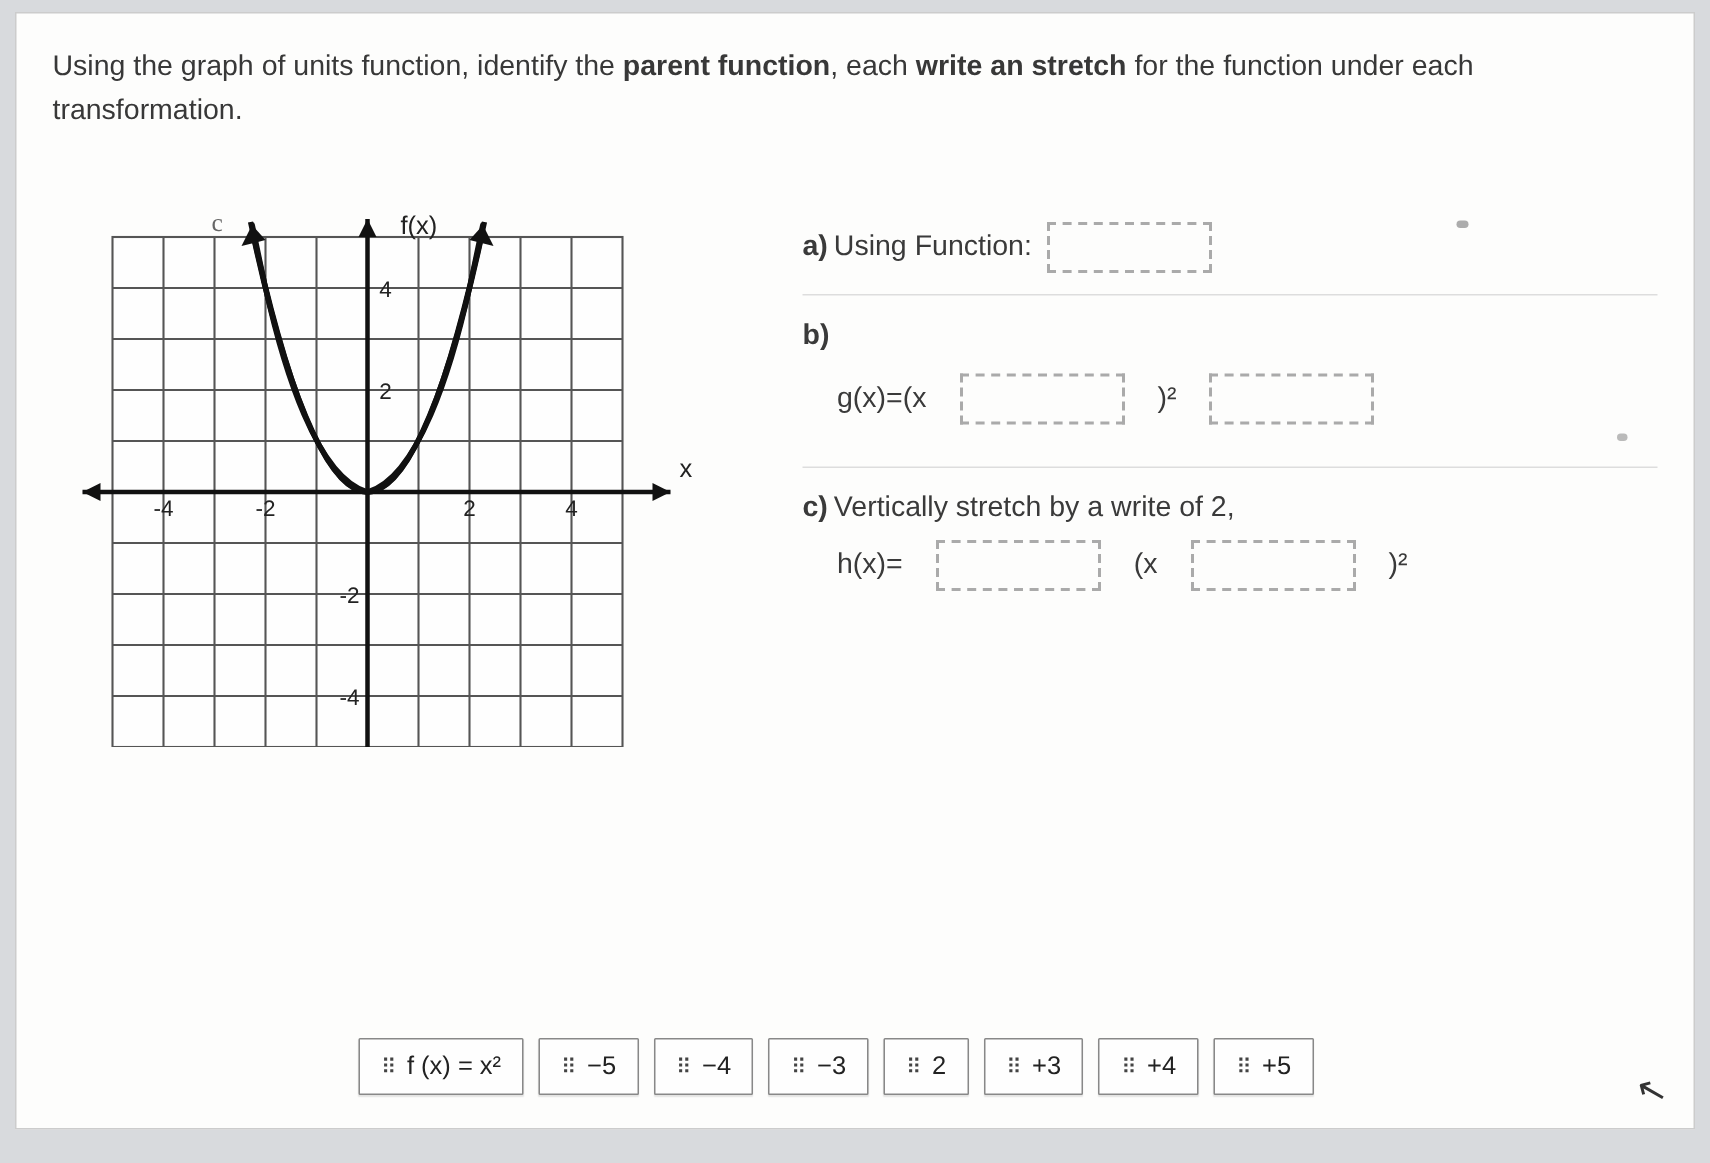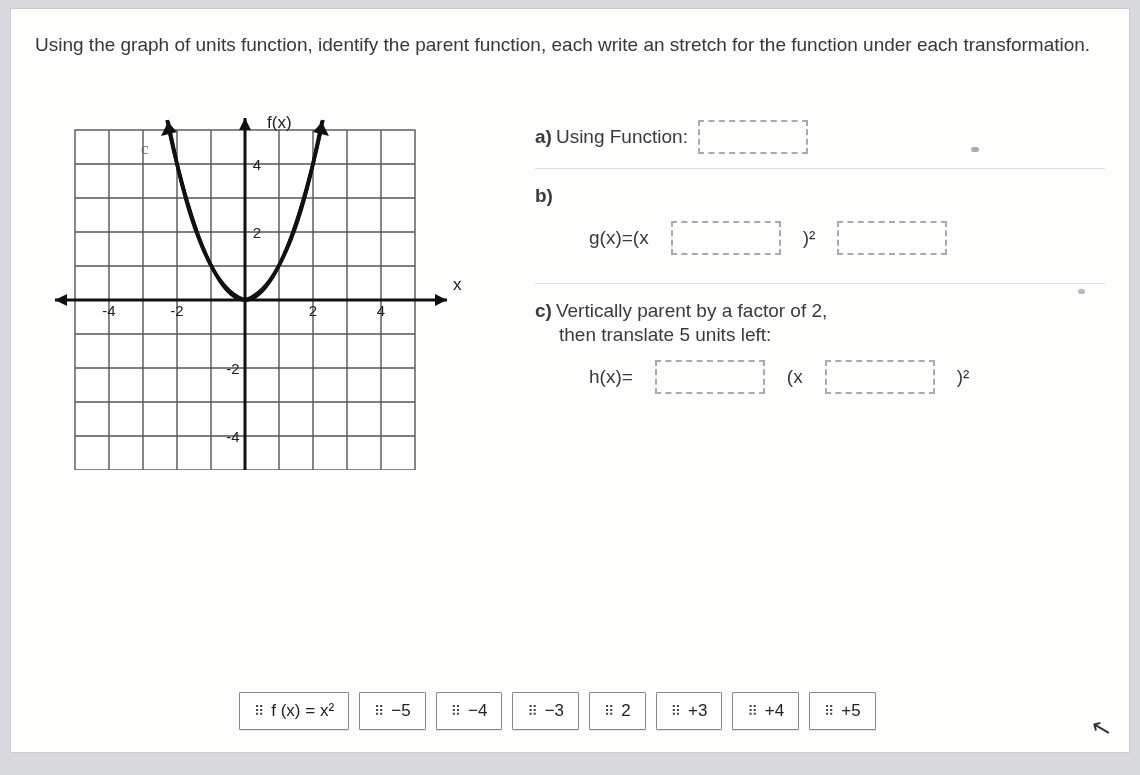--- a/index.html
+++ b/index.html
@@ -20,42 +20,42 @@
     min-height: 745px;
     position: relative;
     filter: blur(0.15px);
   }
   .instructions {
     font-size: 19px;
     color: #383838;
     line-height: 1.5;
     margin-bottom: 40px;
   }
-  .instructions b { font-weight: normal; text-align: right; }
+  .instructions b { font-weight: bold; text-align: right; }
   .content-row {
     display: flex;
     gap: 60px;
     align-items: flex-start;
   }
   .graph-col { flex: 0 0 440px; padding-left: 10px; padding-top:10px;}
   .questions-col { flex: 1; padding-top: 20px; }
   .q-line {
     display: flex;
     align-items: center;
     font-size: 19px;
     color: #3a3a3a;
     margin-bottom: 14px;
   }
   .q-line b { font-weight: bold; margin-right:4px;}
   .eq-line {
     display: flex;
     align-items: center;
     font-size: 19px;
     color: #3a3a3a;
-    margin: 10px 0 28px 54px;
+    margin: 10px 0 28px 23px;
     gap: 20px;
   }
   .drop {
     display: inline-block;
     border: 2px dashed #aaa;
     min-width: 110px;
     height: 34px;
     margin: 0 2px;
     vertical-align: middle;
   }
@@ -193,24 +193,21 @@
       <div class="eq-line">
         <span>g(x)=(x</span>
         <span class="drop"></span>
         <span>)²</span>
         <span class="drop"></span>
       </div>
       <div class="sep"></div>
 
       <div class="q-line" style="margin-bottom:2px">
         <b>c)</b>
-        <span>Vertically parent by a factor of 2,</span>
-      </div>
-      <div class="q-line" style="margin-left:24px">
-        <span>then translate 5 units left:</span>
+        <span>Vertically stretch by a write of 2,</span>
       </div>
       <div class="eq-line">
         <span>h(x)=</span>
         <span class="drop"></span>
         <span>(x</span>
         <span class="drop"></span>
         <span>)²</span>
       </div>
 
     </div>

